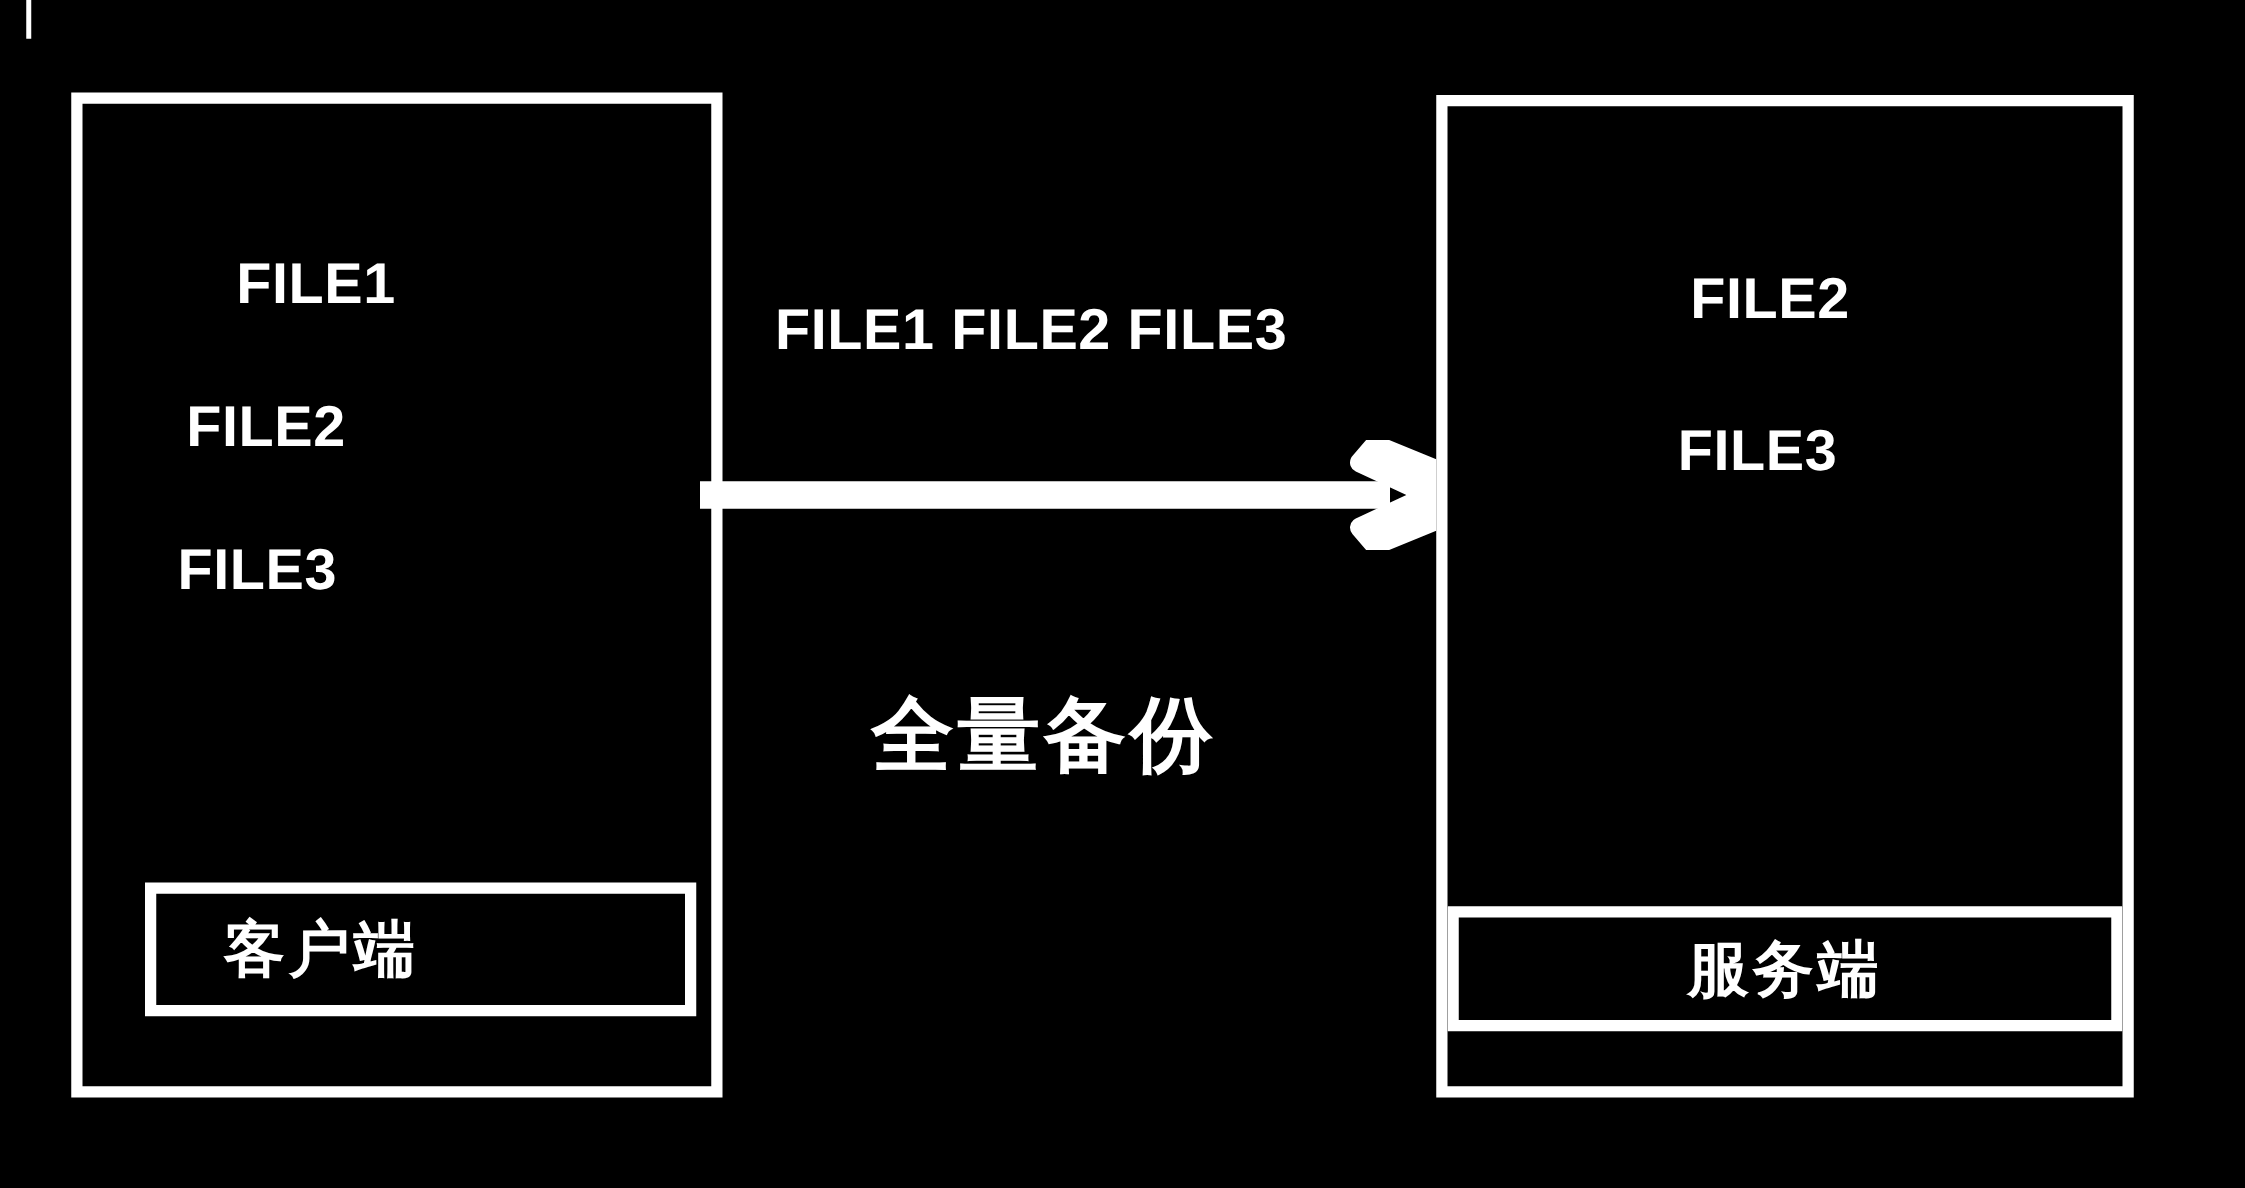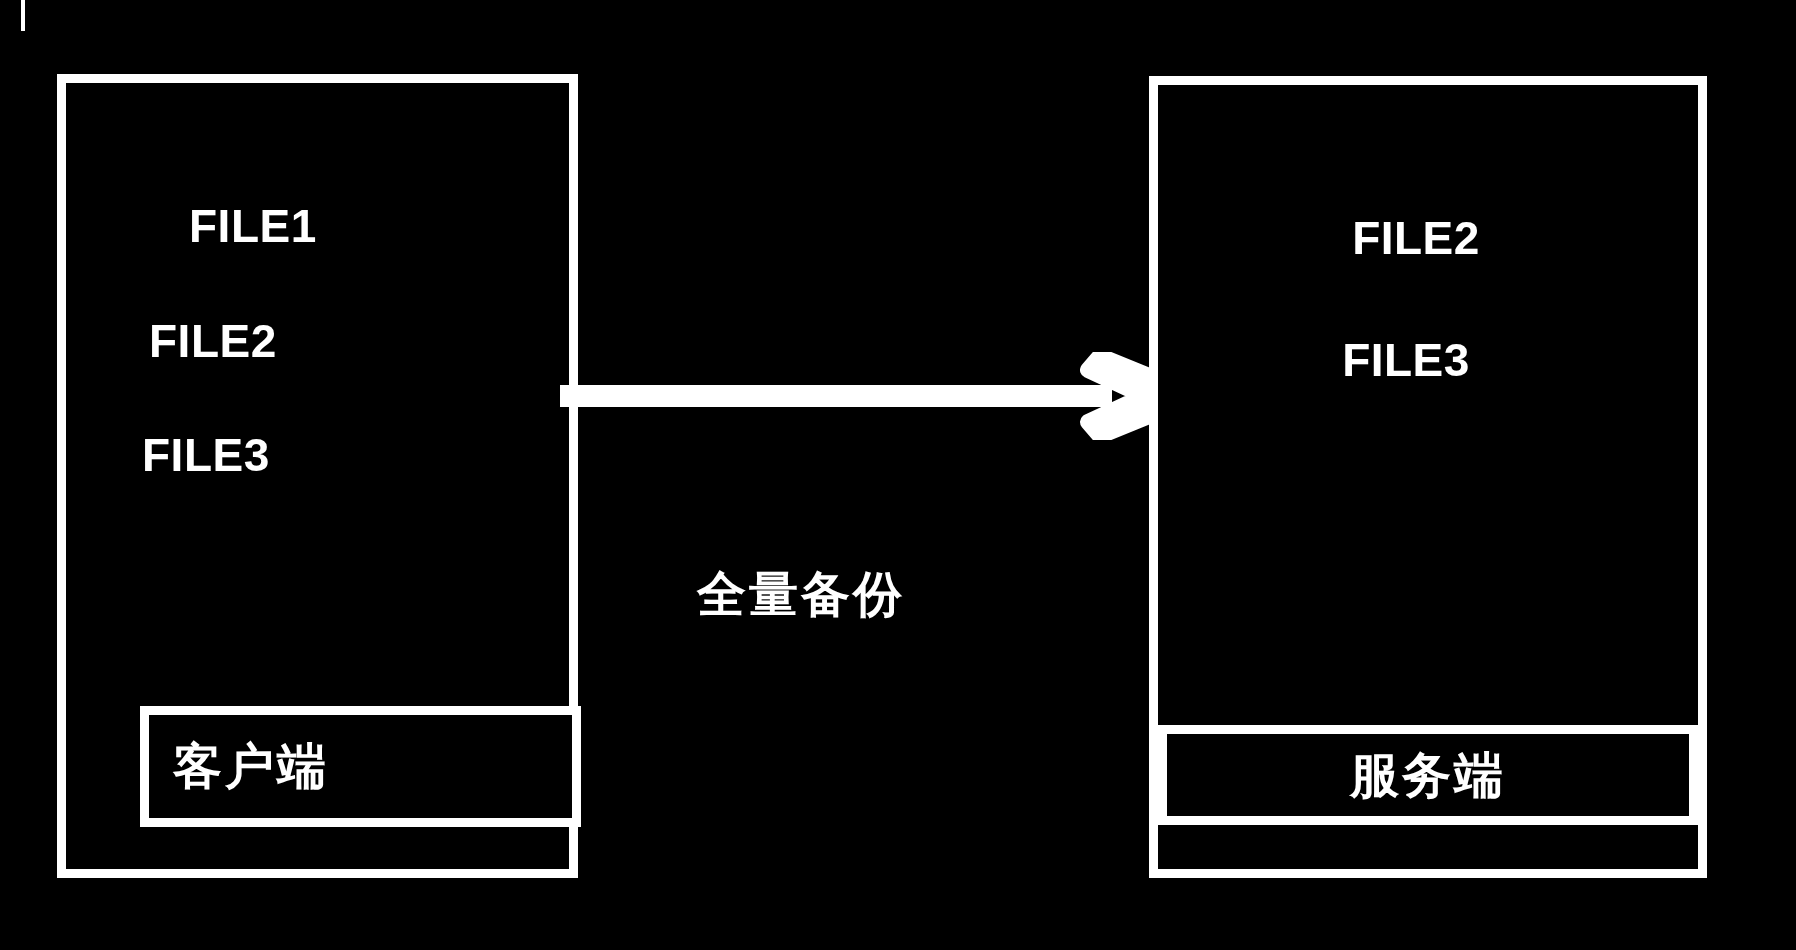--- a/index.html
+++ b/index.html
@@ -86,24 +86,23 @@
     border: 9px solid #ffffff;
     box-sizing: border-box;
     background: #000000;
     display: flex;
     align-items: center;
   }
   #client-label-plate {
     left: 50px;
     top: 623px;
     width: 441px;
-    height: 121px;
+    height: 107px;
     justify-content: flex-start;
-    padding-left: 24px;
-    margin-left: 24px;
+    padding-left: 54px;
   }
   #server-label-plate {
     left: 0px;
     top: 640px;
     width: 540px;
     height: 100px;
     justify-content: center;
   }
 
   .node-label-text {
@@ -134,25 +133,25 @@
     position: absolute;
     left: 560px;
     top: 352px;
     width: 632px;
     height: 88px;
   }
 
   #flow-caption {
     position: absolute;
     left: 697px;
-    top: 570px;
+    top: 556px;
     color: #ffffff;
     font-family: "Liberation Serif", "DejaVu Serif", serif;
     font-weight: bold;
-    font-size: 49px;
+    font-size: 66px;
     letter-spacing: 3px;
     white-space: nowrap;
     line-height: 1;
   }
 </style>
 </head>
 <body>
 
 <div id="canvas">
 
@@ -165,20 +164,21 @@
       <div class="file-item i1">FILE2</div>
       <div class="file-item i2">FILE3</div>
     </div>
 
     <div id="client-label-plate" class="node-label-plate">
       <span class="node-label-text">客户端</span>
     </div>
 
   </div>
 
+  <div id="flow-label">FILE1  FILE2  FILE3</div>
 
   <svg id="flow-arrow" viewBox="0 0 632 88" preserveAspectRatio="none">
 
     <rect x="0" y="33" width="552" height="22" fill="#ffffff"></rect>
 
     <path d="M 540 4
              L 628 40
              L 628 48
              L 540 84
              L 528 70

